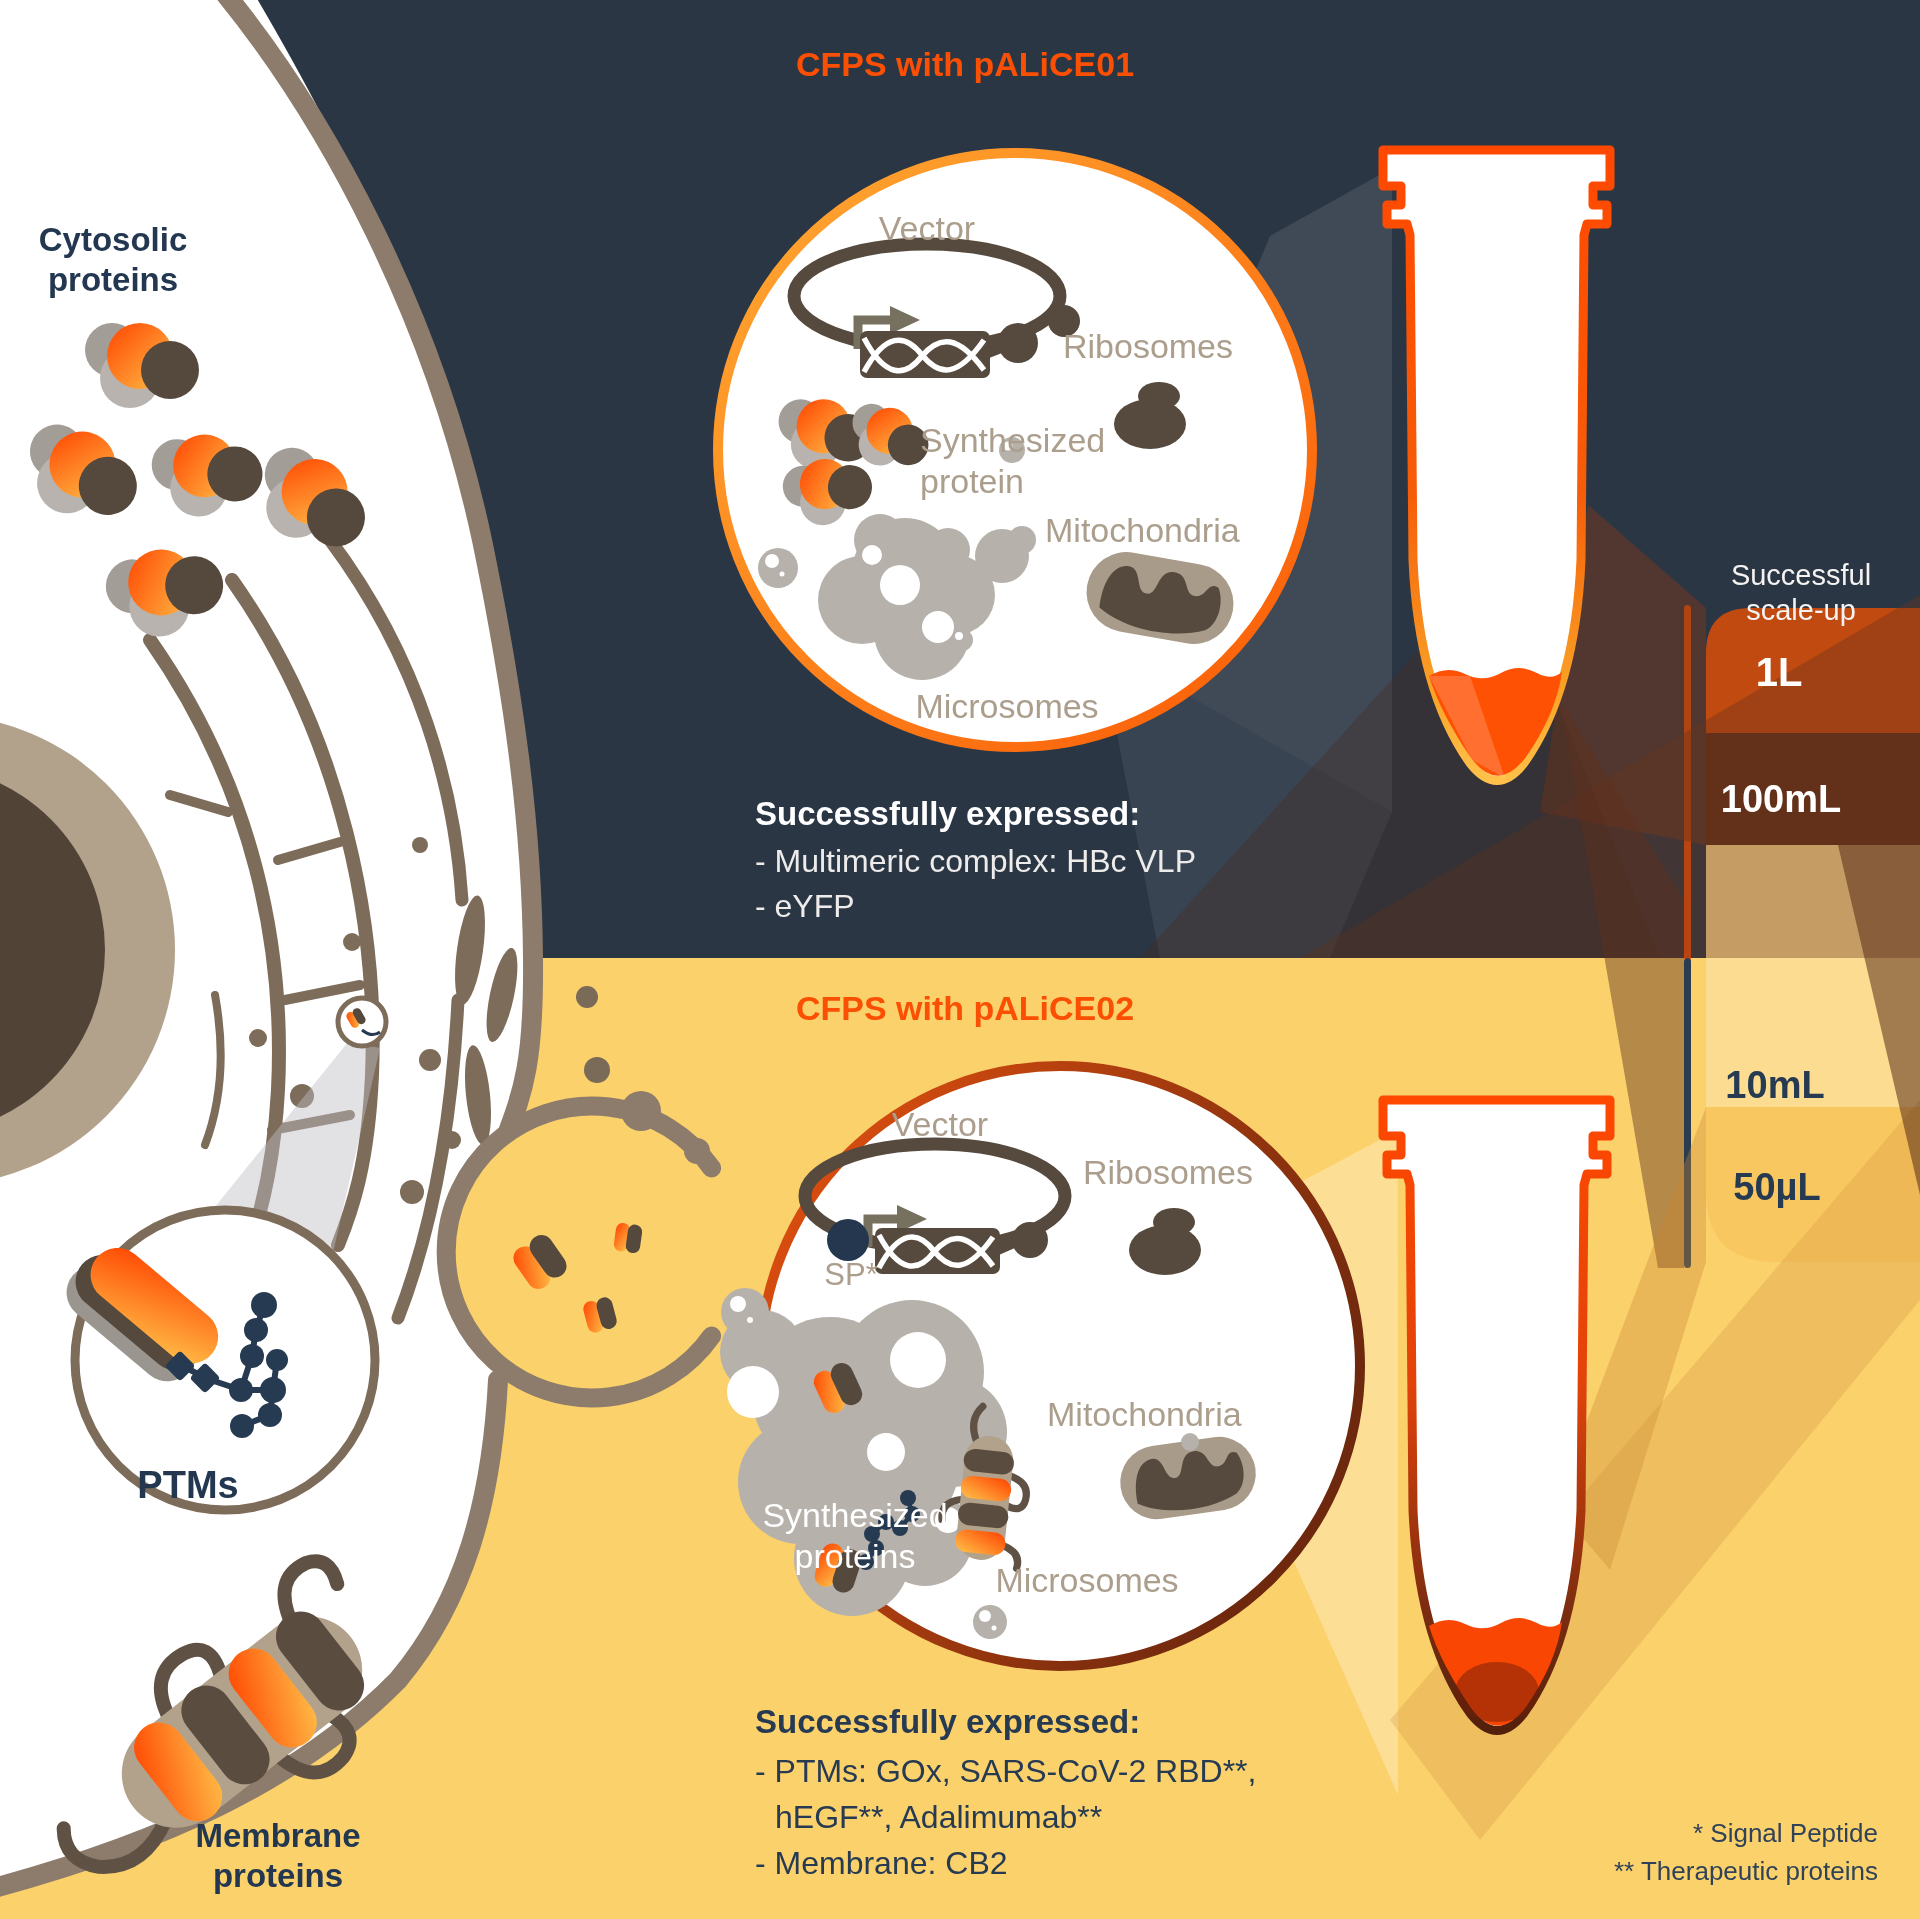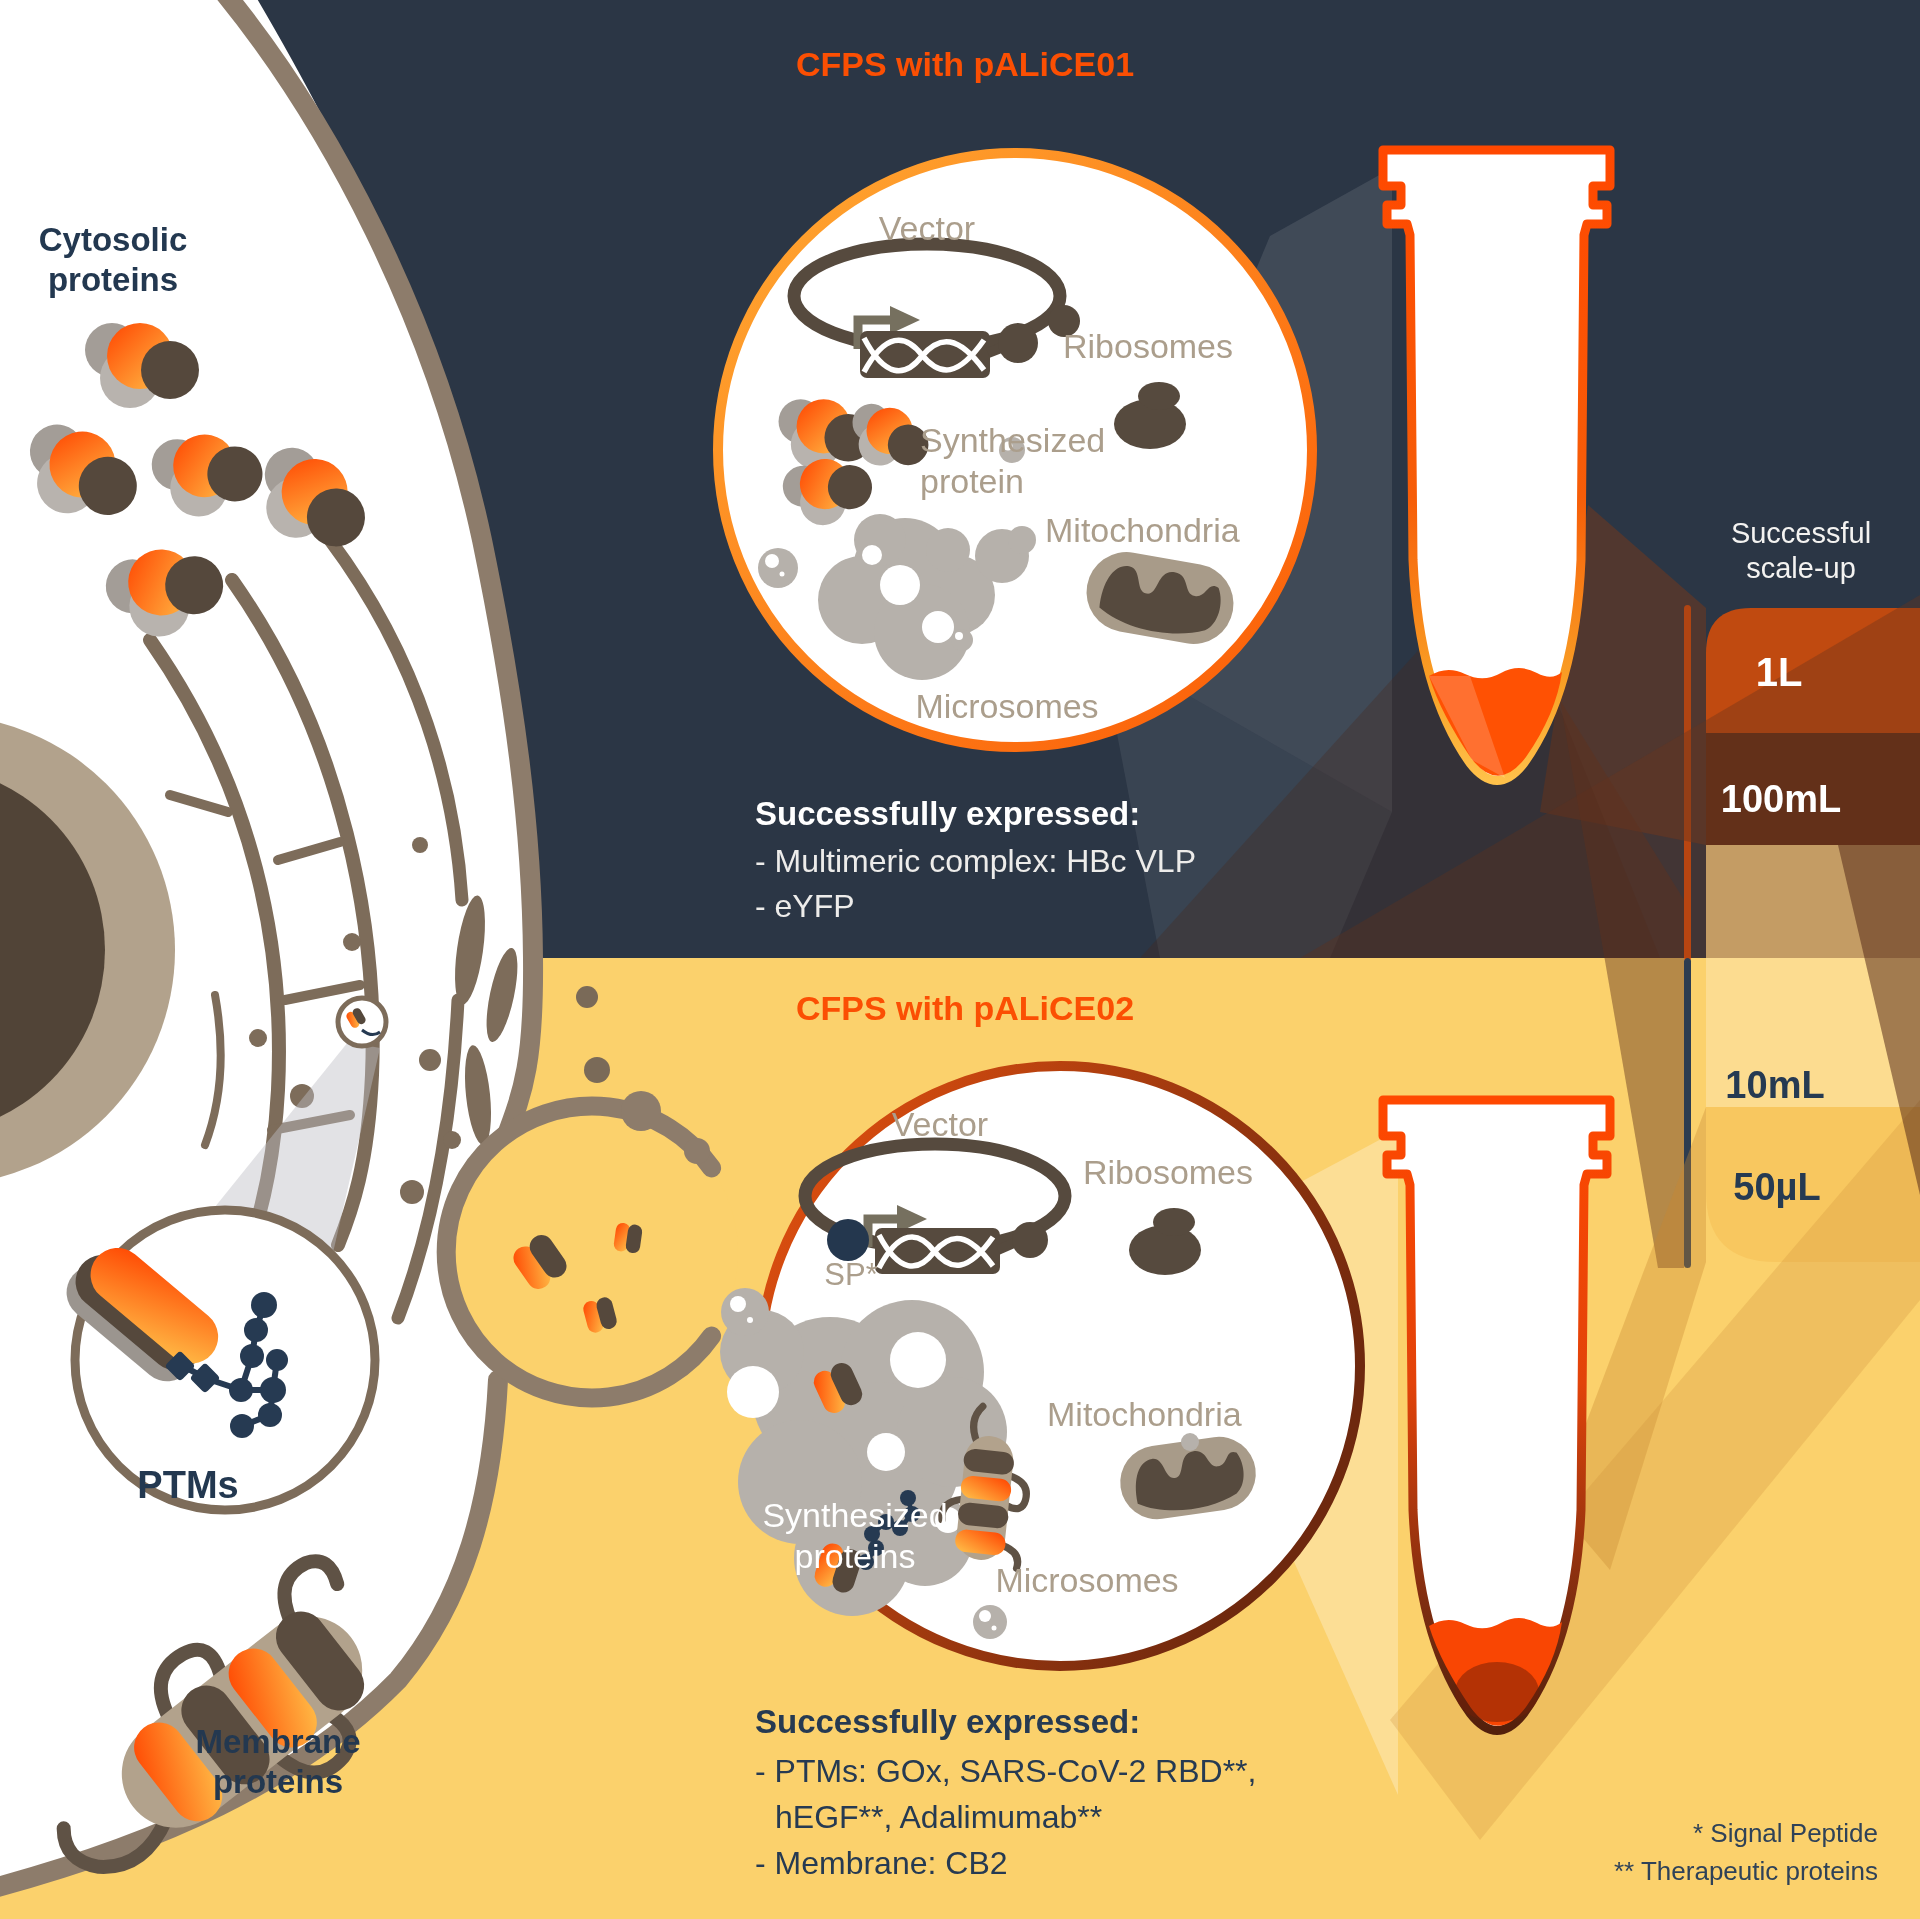--- a/index.html
+++ b/index.html
@@ -331,21 +331,21 @@
     <path d="M 1429,676 Q 1447,665 1465,674 Q 1483,683 1501,673 Q 1519,663 1537,673 Q 1552,681 1562,672 C 1558,700 1546,728 1526,757 Q 1498,794 1471,758 C 1452,730 1437,702 1429,676 Z" fill="#f94603"></path>
     <ellipse cx="1497" cy="742" rx="42" ry="30" fill="rgba(112,30,8,0.5)"></ellipse>
   </g>
 </svg>
 
 <div class="lbl ctr title" style="left:965px;top:44px;">CFPS with pALiCE01</div>
 <div class="lbl ctr title" style="left:965px;top:988px;">CFPS with pALiCE02</div>
 
 <div class="lbl ctr navyb wrap" style="left:113px;top:220px;width:180px;">Cytosolic proteins</div>
 <div class="lbl ctr navyb" style="left:188px;top:1462px;font-size:38px;">PTMs</div>
-<div class="lbl ctr navyb wrap" style="left:278px;top:1722px;width:210px;text-align:center;">Membrane proteins</div>
+<div class="lbl ctr navyb wrap" style="left:278px;top:1816px;width:210px;text-align:center;">Membrane proteins</div>
 
 <div class="lbl ctr taupe" style="left:927px;top:208px;">Vector</div>
 <div class="lbl ctr taupe" style="left:1148px;top:326px;">Ribosomes</div>
 <div class="lbl taupe wrap" style="left:920px;top:420px;width:210px;">Synthesized protein</div>
 <div class="lbl taupe" style="left:1045px;top:510px;">Mitochondria</div>
 <div class="lbl ctr taupe" style="left:1007px;top:686px;">Microsomes</div>
 
 <div class="lbl whiteb" style="left:755px;top:794px;">Successfully expressed:</div>
 <div class="lbl whitei" style="left:755px;top:842px;">- Multimeric complex: HBc VLP</div>
 <div class="lbl whitei" style="left:755px;top:887px;">- eYFP</div>
@@ -355,21 +355,21 @@
 <div class="lbl ctr taupe" style="left:1168px;top:1152px;">Ribosomes</div>
 <div class="lbl ctr synthw wrap" style="left:855px;top:1495px;width:220px;">Synthesized proteins</div>
 <div class="lbl taupe" style="left:1047px;top:1394px;">Mitochondria</div>
 <div class="lbl ctr taupe" style="left:1087px;top:1560px;">Microsomes</div>
 
 <div class="lbl navyh" style="left:755px;top:1702px;">Successfully expressed:</div>
 <div class="lbl navyi" style="left:755px;top:1752px;">- PTMs: GOx, SARS-CoV-2 RBD**,</div>
 <div class="lbl navyi" style="left:775px;top:1798px;">hEGF**, Adalimumab**</div>
 <div class="lbl navyi" style="left:755px;top:1844px;">- Membrane: CB2</div>
 
-<div class="lbl ctr scaleh wrap" style="left:1801px;top:516px;width:170px;">Successful scale-up</div>
+<div class="lbl ctr scaleh wrap" style="left:1801px;top:558px;width:170px;">Successful scale-up</div>
 <div class="lbl ctr lvlw" style="left:1779px;top:648px;font-size:40px;">1L</div>
 <div class="lbl ctr lvlw" style="left:1781px;top:776px;">100mL</div>
 <div class="lbl ctr lvln" style="left:1775px;top:1062px;">10mL</div>
 <div class="lbl ctr lvln" style="left:1777px;top:1164px;">50µL</div>
 
 <div class="lbl fn" style="left:1498px;top:1818px;width:380px;">* Signal Peptide</div>
 <div class="lbl fn" style="left:1498px;top:1856px;width:380px;">** Therapeutic proteins</div>
 
 </div>
 

